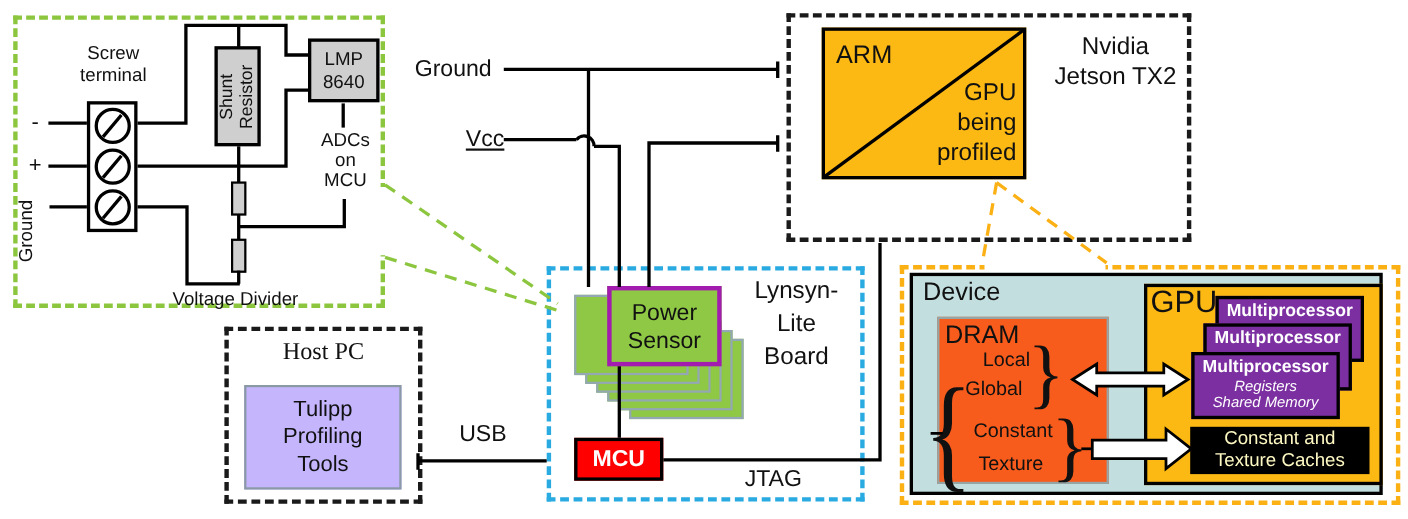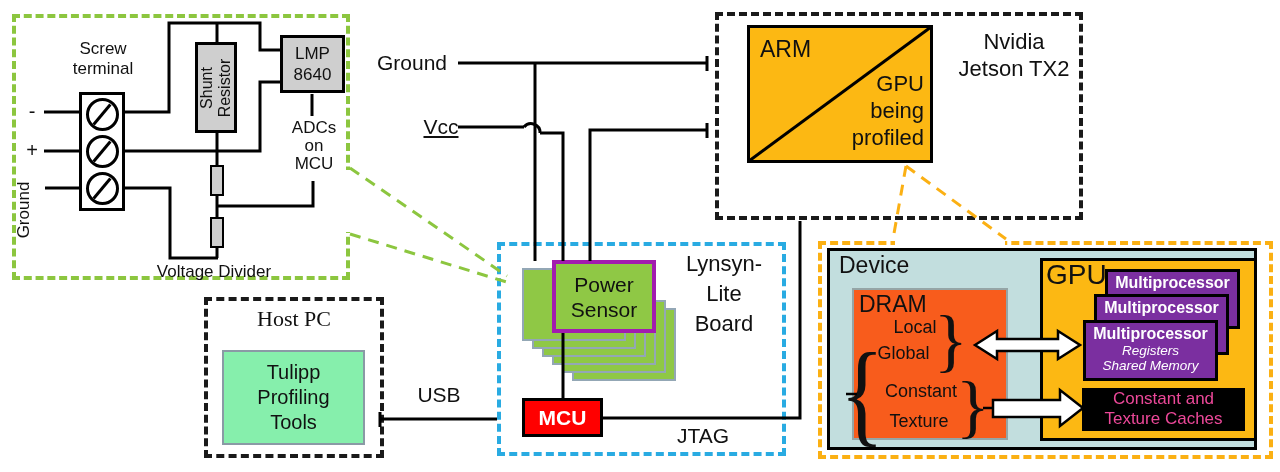--- a/index.html
+++ b/index.html
@@ -78,21 +78,21 @@
 
   <div class="box" style="left:747px;top:25px;width:186px;height:138px;background:#FCB813;border:3px solid #000;"></div>
   <div class="lbl" style="left:760px;top:36px;font-size:23px;text-align:right;">ARM</div>
   <div class="lbl" style="left:806px;top:70px;width:118px;font-size:22px;line-height:27px;text-align:right;">GPU
 being
 profiled</div>
   <div class="lbl ctr" style="left:948px;top:28px;width:132px;font-size:22px;line-height:27px;">Nvidia
 Jetson TX2</div>
 
   <div class="lbl ctr" style="left:214px;top:306px;width:160px;font-size:22px;font-family:Liberation Serif, serif;">Host PC</div>
-  <div class="box flexc" style="left:222px;top:350px;width:143px;height:95px;background:#86efac;border:2px solid #8a9aa5;">
+  <div class="box flexc" style="left:222px;top:350px;width:143px;height:95px;background:#c4b5fd;border:2px solid #8a9aa5;">
     <div class="lbl ctr" style="position:static;font-size:20px;line-height:25px;">Tulipp
 Profiling
 Tools</div>
   </div>
   <div class="lbl ctr" style="left:407px;top:383px;width:64px;font-size:21px;">USB</div>
 
   <div class="box" style="left:572px;top:308px;width:104px;height:73px;background:#8FC845;border:2px solid #93A7B5;"></div>
   <div class="box" style="left:562px;top:300px;width:104px;height:73px;background:#8FC845;border:2px solid #93A7B5;"></div>
   <div class="box" style="left:552px;top:292px;width:104px;height:73px;background:#8FC845;border:2px solid #93A7B5;"></div>
   <div class="box" style="left:542px;top:284px;width:104px;height:73px;background:#8FC845;border:2px solid #93A7B5;"></div>
@@ -135,21 +135,21 @@
   <div class="mp" style="left:1094px;top:294px;width:135px;height:61px;">
     <div class="mp-label">Multiprocessor</div>
   </div>
   <div class="mp" style="left:1083px;top:320px;width:135px;height:61px;">
     <div class="mp-label">Multiprocessor</div>
     <div class="mp-italic">Registers</div>
     <div class="mp-italic">Shared Memory</div>
   </div>
 
   <div class="box" style="left:1082px;top:388px;width:163px;height:43px;background:#000;">
-    <div class="lbl ctr" style="position:static;font-size:17px;line-height:20px;color:#ec4899;padding-top:1px;white-space:pre-line;">Constant and
+    <div class="lbl ctr" style="position:static;font-size:17px;line-height:20px;color:#fef9c3;padding-top:1px;white-space:pre-line;">Constant and
 Texture Caches</div>
   </div>
 
   <svg class="overlay" width="1280" height="472" viewBox="0 0 1280 472">
     <g stroke="#000" stroke-width="3" fill="none">
 
       <path d="M44,112 H79"></path>
       <path d="M125,112 H169 V23 H260 V50 H281"></path>
       <path d="M217,23 V43"></path>
       <path d="M44,151 H79"></path>

